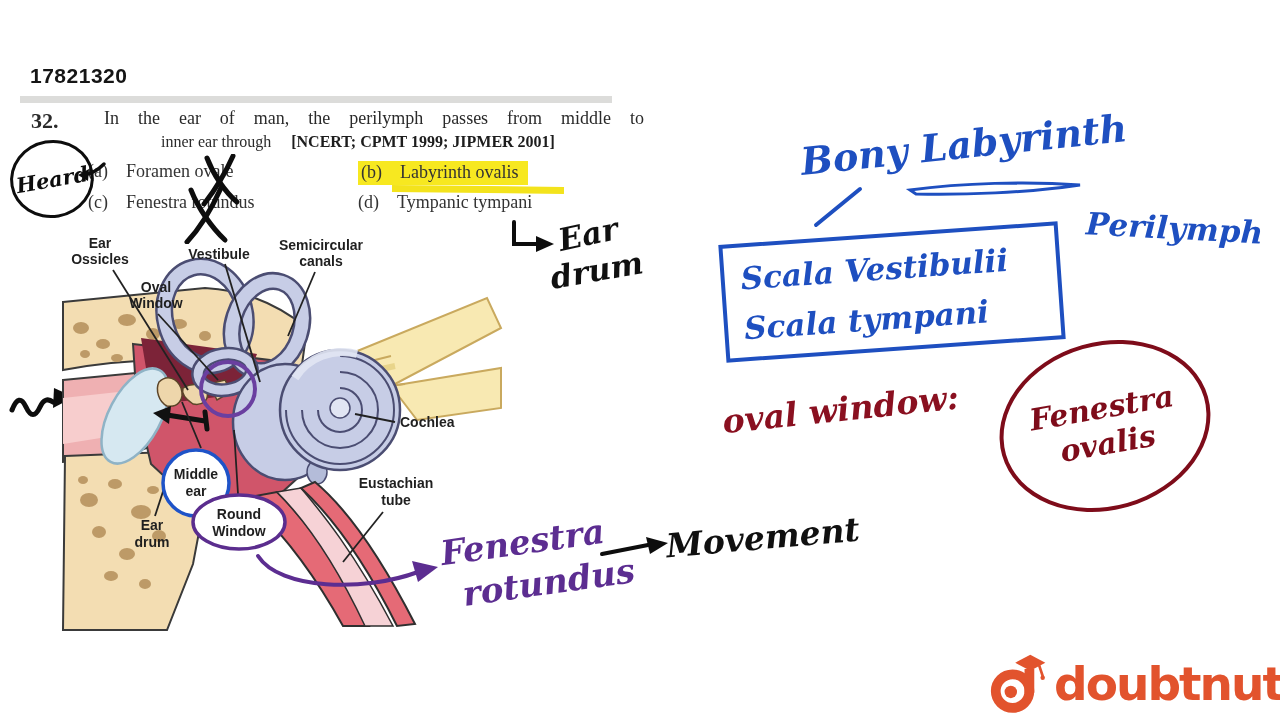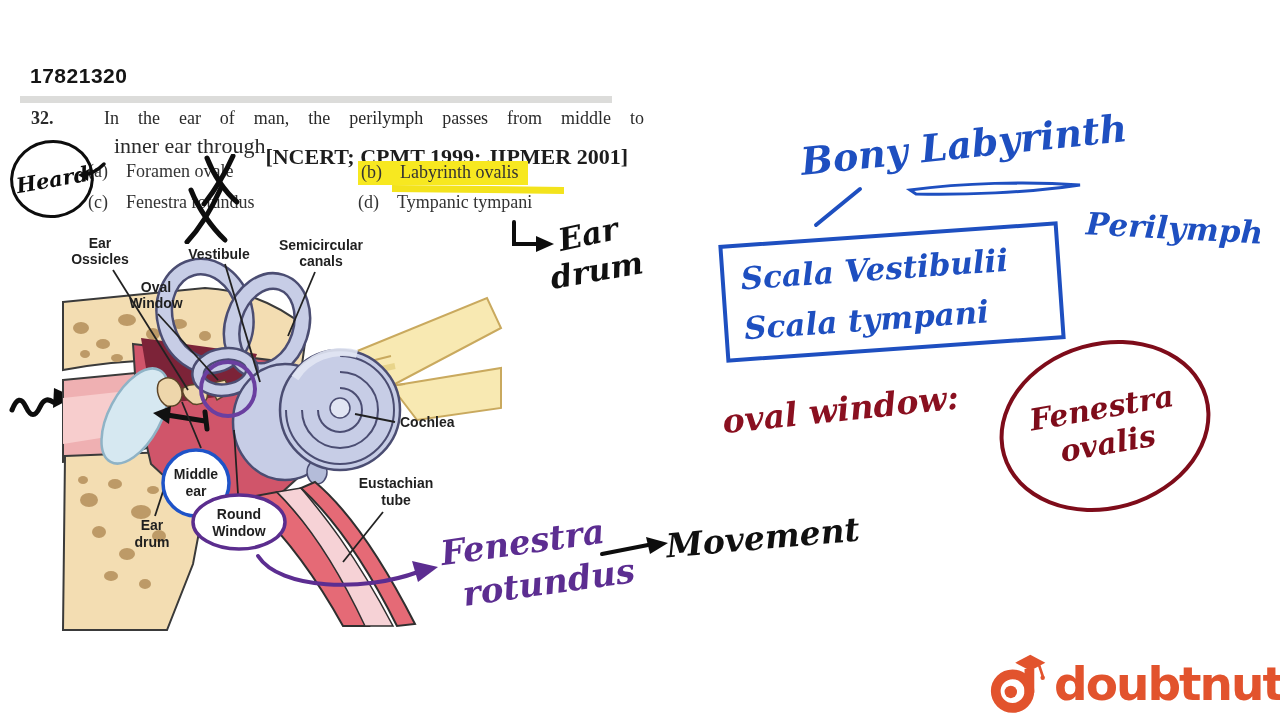--- a/index.html
+++ b/index.html
@@ -2,26 +2,26 @@
 <html><head>
 <meta charset="utf-8">
 <style>
   html,body{margin:0;padding:0;}
   .stage{position:relative;width:1280px;height:720px;background:#ffffff;overflow:hidden;
          font-family:"Liberation Serif",serif;}
   
   .qid{position:absolute;left:30px;top:64px;font-family:"Liberation Sans",sans-serif;
        font-weight:bold;font-size:21px;letter-spacing:.5px;color:#151515;}
   .scan-edge{position:absolute;left:20px;top:96px;width:592px;height:7px;background:#dcdcda;}
-  .q-number{position:absolute;left:31px;top:108px;font-size:18px;font-weight:bold;color:#2a2a2a;}
+  .q-number{position:absolute;left:31px;top:108px;font-size:22px;font-weight:bold;color:#2a2a2a;}
   .q-line1{position:absolute;left:88px;top:108px;width:540px;font-size:18px;color:#2a2a2a;
            text-align:justify;text-align-last:justify;margin-left:16px;}
   .q-line2{position:absolute;left:88px;top:133px;width:540px;display:flex;
-           justify-content:flex-end;font-size:22px;color:#2a2a2a;}
-  .q-cite{font-weight:bold;color:#1d1d1d;margin-top:11px;}
+           justify-content:center;font-size:16px;color:#2a2a2a;gap:20px;}
+  .q-cite{font-weight:bold;color:#1d1d1d;}
   .opts{position:absolute;left:88px;top:161px;width:545px;font-size:18px;color:#333;}
   .opt-row{display:flex;height:31px;}
   .opt-cell{display:flex;gap:18px;align-items:flex-start;}
   .opt-cell.c1{width:270px;}
   .opt-hl{background:#f7e820;padding:1px 10px 2px 3px;display:flex;gap:18px;}
   .hl-swipe{position:absolute;left:392px;top:186px;width:172px;height:7px;background:#f3e31c;
             transform:rotate(.6deg);}
   
   .hand{position:absolute;font-family:"DejaVu Serif",serif;font-style:italic;font-weight:bold;
         white-space:nowrap;}

